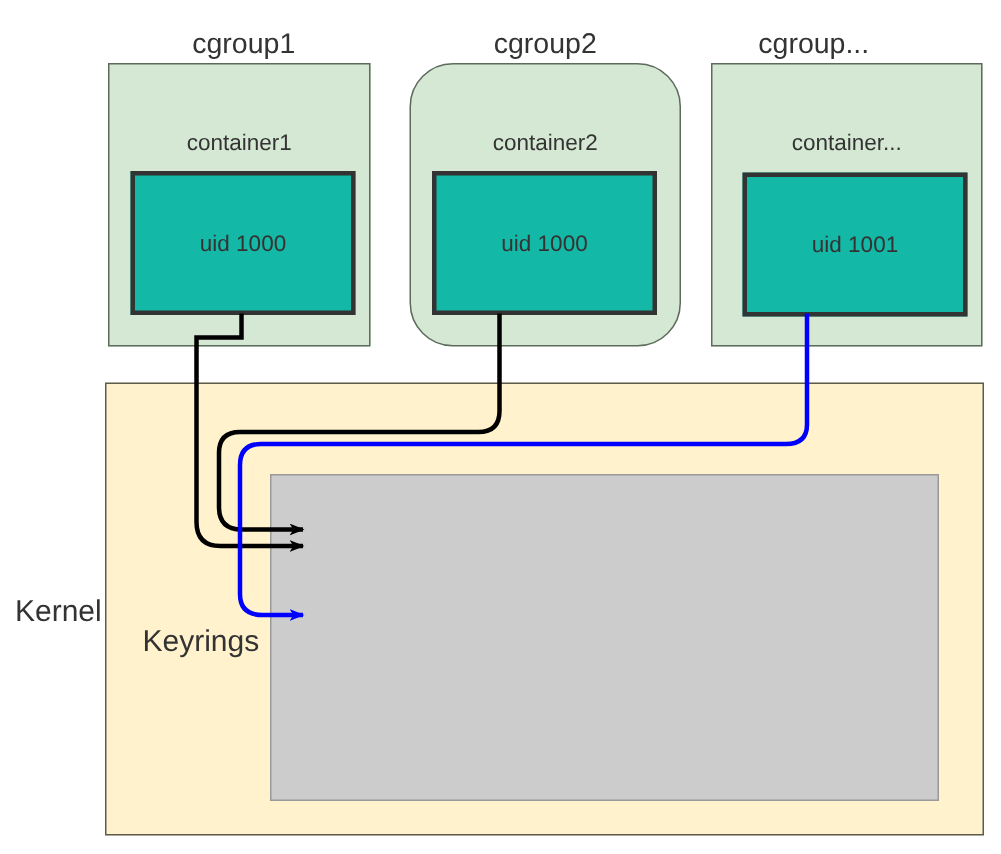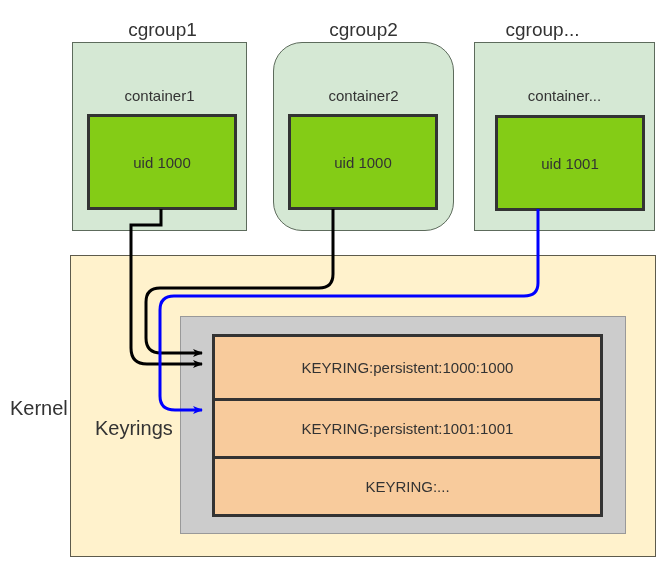--- a/index.html
+++ b/index.html
@@ -49,21 +49,21 @@
     width: 100%;
     text-align: center;
     font-size: 15px;
     color: #333333;
     white-space: nowrap;
   }
   
   .uid-box {
     position: absolute;
     box-sizing: border-box;
-    background: #84cc16;
+    background: #14b8a6;
     border: 3px solid #333333;
     display: flex;
     align-items: center;
     justify-content: center;
     font-size: 15px;
     color: #333333;
   }
   
   .kernel-box {
     position: absolute;
@@ -113,25 +113,20 @@
 <div id="canvas">
 
   <div class="kernel-box" style="left:70px; top:255px; width:586px; height:302px;"></div>
 
   <div class="lbl" style="left:10px; top:398px;">Kernel</div>
 
   <div class="keyrings-box" style="left:180px; top:316px; width:446px; height:218px;"></div>
 
   <div class="lbl" style="left:95px; top:418px;">Keyrings</div>
 
-  <div class="keyring-stack" style="left:212px; top:334px; width:391px; height:183px;">
-    <div class="keyring-row" style="height:61px;">KEYRING:persistent:1000:1000</div>
-    <div class="keyring-row sep" style="height:58px;">KEYRING:persistent:1001:1001</div>
-    <div class="keyring-row sep" style="height:58px;">KEYRING:...</div>
-  </div>
 
   <div class="cgroup-title" style="left:72px; top:19px; width:181px;">cgroup1</div>
   <div class="box cgroup-box" style="left:72px; top:42px; width:175px; height:189px;">
     <div class="container-label" style="left:0; top:44px;">container1</div>
     <div class="uid-box" style="left:14px; top:71px; width:150px; height:96px;">uid 1000</div>
   </div>
 
   <div class="cgroup-title" style="left:273px; top:19px; width:181px;">cgroup2</div>
   <div class="box cgroup-box" style="left:273px; top:42px; width:181px; height:189px;border-radius:29px;">
     <div class="container-label" style="left:0; top:44px;">container2</div>

